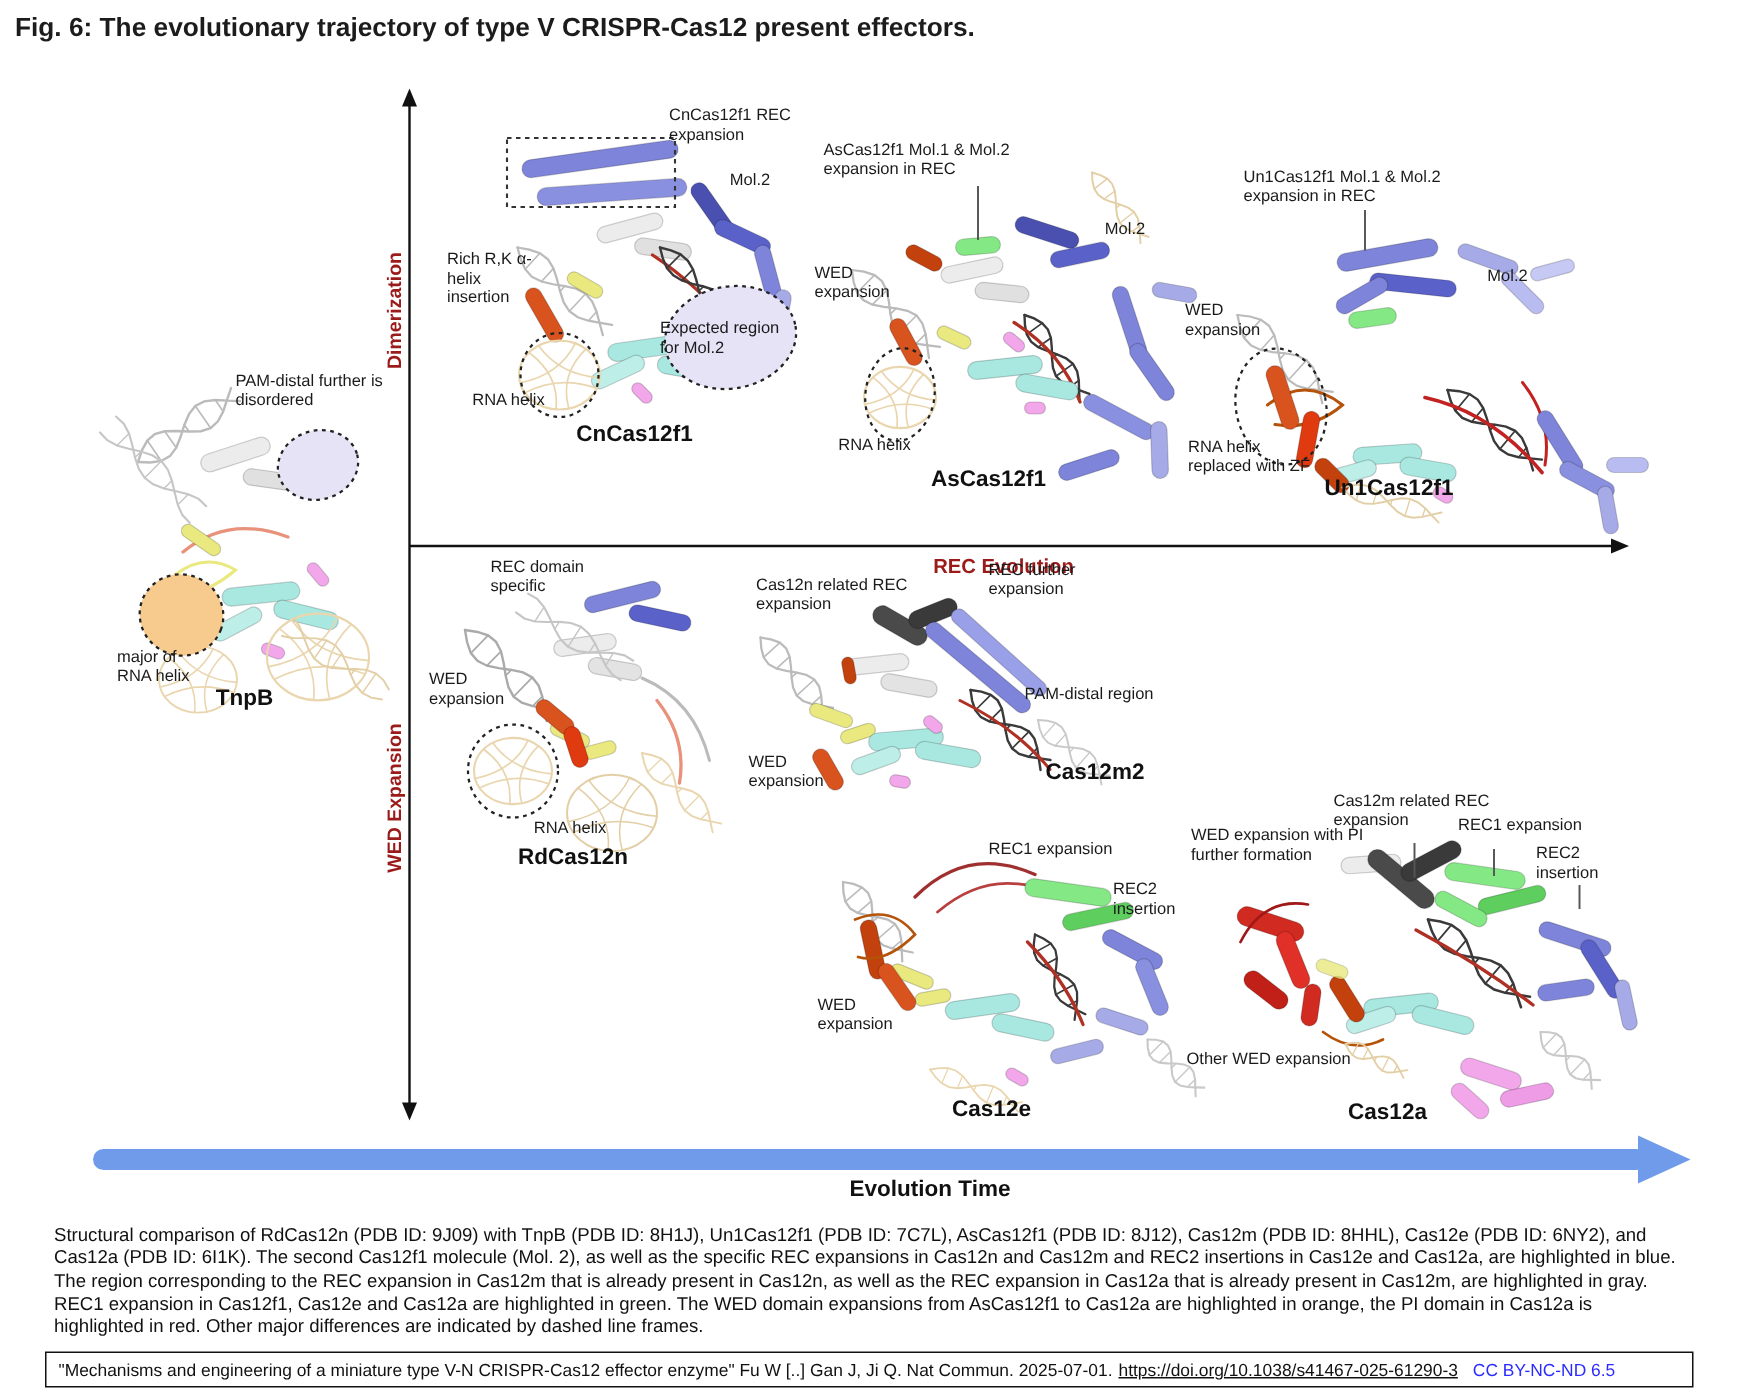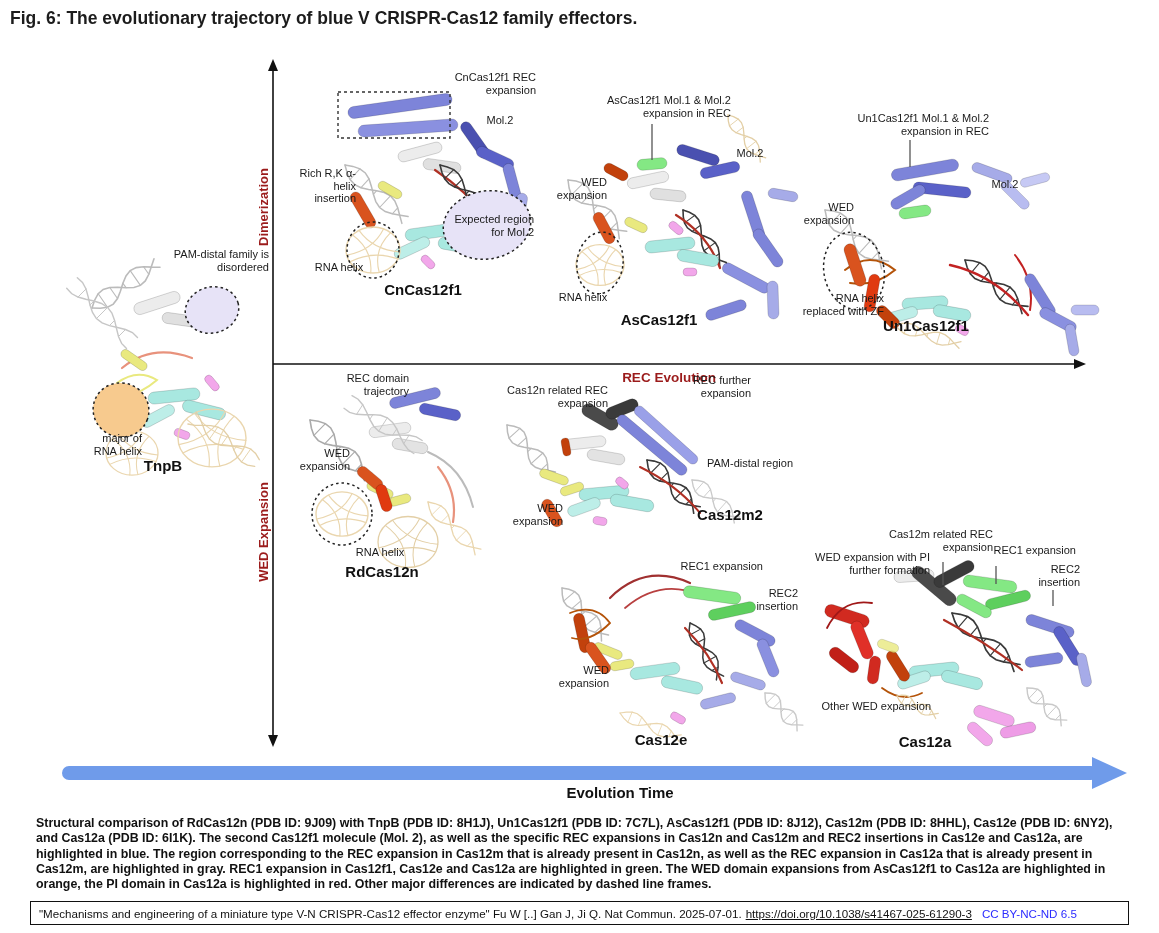--- a/index.html
+++ b/index.html
@@ -2,31 +2,31 @@
 <html><head>
 <meta charset="utf-8">
 <style>
   html,body{margin:0;padding:0;background:#ffffff;}
   body{width:1159px;height:933px;position:relative;overflow:hidden;
        font-family:"Liberation Sans",sans-serif;color:#1a1a1a;}
   #figure-canvas{position:absolute;left:0;top:0;z-index:0;}
   .abs{position:absolute;z-index:2;}
   .title{left:10px;top:8px;font-size:17.5px;font-weight:bold;color:#1c1c1c;}
   .lbl{position:absolute;z-index:2;transform:translateX(-50%);
-       text-align:right;font-size:11px;line-height:1.14;color:#1a1a1a;}
+       text-align:left;font-size:11px;line-height:1.14;color:#1a1a1a;}
   .mol{position:absolute;z-index:2;transform:translateX(-50%);
        text-align:center;font-size:15px;font-weight:bold;color:#111;}
   .axis-v{position:absolute;z-index:2;font-size:13px;font-weight:bold;color:#9b1b1b;
           transform:translate(-50%,-50%) rotate(-90deg);white-space:nowrap;}
   .axis-h{position:absolute;z-index:2;transform:translateX(-50%);
           font-size:13.5px;font-weight:bold;color:#9b1b1b;white-space:nowrap;}
   .evo{position:absolute;z-index:2;transform:translateX(-50%);
        font-size:15px;font-weight:bold;color:#111;white-space:nowrap;}
   .caption{position:absolute;z-index:2;left:36px;top:816px;width:1088px;
-           font-size:12.4px;line-height:15.3px;color:#111;font-weight:bold;}
+           font-size:12.4px;line-height:15.3px;color:#111;}
   .citebar{position:absolute;z-index:2;left:30px;top:901px;width:1099px;height:24px;
            border:1.3px solid #111;display:flex;align-items:center;
            padding:0 8px;box-sizing:border-box;white-space:nowrap;
            font-size:11.6px;color:#111;overflow:hidden;}
   .citebar a{text-decoration:underline;color:#111;text-align:center;}
   .citebar a.lic{color:#2b2bff;text-decoration:none;margin-left:10px;}
   .citebar .doi{margin-left:4px;}
 </style>
 </head>
 <body>
@@ -409,51 +409,51 @@
     <line x1="943" y1="562" x2="943" y2="585"></line>
     <line x1="996" y1="566" x2="996" y2="584"></line>
     <line x1="1053" y1="590" x2="1053" y2="606"></line>
   </g>
   <g>
     <rect x="62" y="766" width="1036" height="14" rx="7" fill="#6f9bea"></rect>
     <polygon points="1092,757 1127,773 1092,789" fill="#6f9bea"></polygon>
   </g>
 </svg>
 
-<div class="abs title">Fig. 6: The evolutionary trajectory of blue V CRISPR-Cas12 family effectors.</div>
+<div class="abs title">Fig. 6: The evolutionary trajectory of type V CRISPR-Cas12 present effectors.</div>
 
 <div class="axis-v" style="left:263px;top:207px">Dimerization</div>
 <div class="axis-v" style="left:263px;top:532px">WED Expansion</div>
 <div class="axis-h" style="left:669px;top:370px">REC Evolution</div>
 <div class="evo" style="left:620px;top:784px">Evolution Time</div>
 
-<div class="lbl" style="left:213px;top:248px;width:112px">PAM-distal family is disordered</div>
+<div class="lbl" style="left:213px;top:248px;width:112px">PAM-distal further is disordered</div>
 <div class="lbl" style="left:110px;top:432px;width:64px">major of RNA helix</div>
 <div class="mol" style="left:163px;top:457px">TnpB</div>
 
 <div class="lbl" style="left:491px;top:71px;width:90px">CnCas12f1 REC expansion</div>
 <div class="lbl" style="left:500px;top:114px">Mol.2</div>
 <div class="lbl" style="left:327px;top:167px;width:58px">Rich R,K α-helix insertion</div>
 <div class="lbl" style="left:487px;top:213px;width:94px">Expected region for Mol.2</div>
 <div class="lbl" style="left:339px;top:261px">RNA helix</div>
 <div class="mol" style="left:423px;top:281px">CnCas12f1</div>
 
-<div class="lbl" style="left:656px;top:94px;width:150px">AsCas12f1 Mol.1 &amp; Mol.2 expansion in REC</div>
+<div class="lbl" style="left:624px;top:94px;width:150px">AsCas12f1 Mol.1 &amp; Mol.2 expansion in REC</div>
 <div class="lbl" style="left:750px;top:147px">Mol.2</div>
 <div class="lbl" style="left:575px;top:176px;width:64px">WED expansion</div>
 <div class="lbl" style="left:583px;top:291px">RNA helix</div>
 <div class="mol" style="left:659px;top:311px">AsCas12f1</div>
 
 <div class="lbl" style="left:909px;top:112px;width:160px">Un1Cas12f1 Mol.1 &amp; Mol.2 expansion in REC</div>
 <div class="lbl" style="left:1005px;top:178px">Mol.2</div>
 <div class="lbl" style="left:822px;top:201px;width:64px">WED expansion</div>
 <div class="lbl" style="left:838px;top:292px;width:92px">RNA helix replaced with ZF</div>
 <div class="mol" style="left:926px;top:317px">Un1Cas12f1</div>
 
-<div class="lbl" style="left:368px;top:372px;width:82px">REC domain trajectory</div>
+<div class="lbl" style="left:368px;top:372px;width:82px">REC domain specific</div>
 <div class="lbl" style="left:318px;top:447px;width:64px">WED expansion</div>
 <div class="lbl" style="left:380px;top:546px">RNA helix</div>
 <div class="mol" style="left:382px;top:563px">RdCas12n</div>
 
 <div class="lbl" style="left:556px;top:384px;width:104px">Cas12n related REC expansion</div>
 <div class="lbl" style="left:705px;top:374px;width:92px">REC further expansion</div>
 <div class="lbl" style="left:738px;top:457px;width:110px">PAM-distal region</div>
 <div class="lbl" style="left:531px;top:502px;width:64px">WED expansion</div>
 <div class="mol" style="left:730px;top:506px">Cas12m2</div>
 

